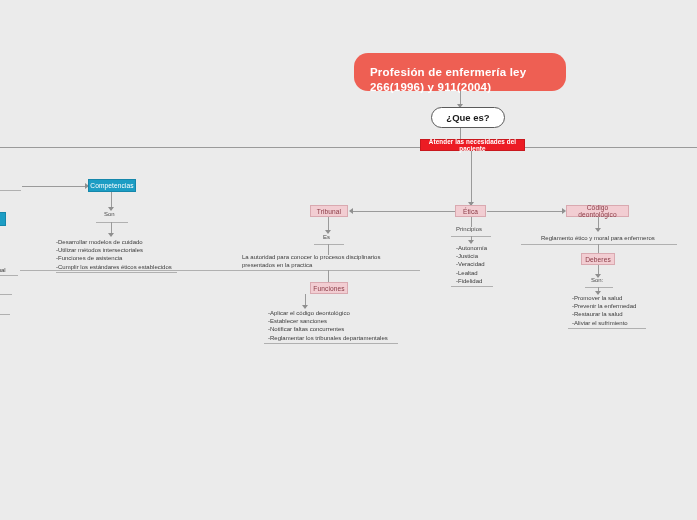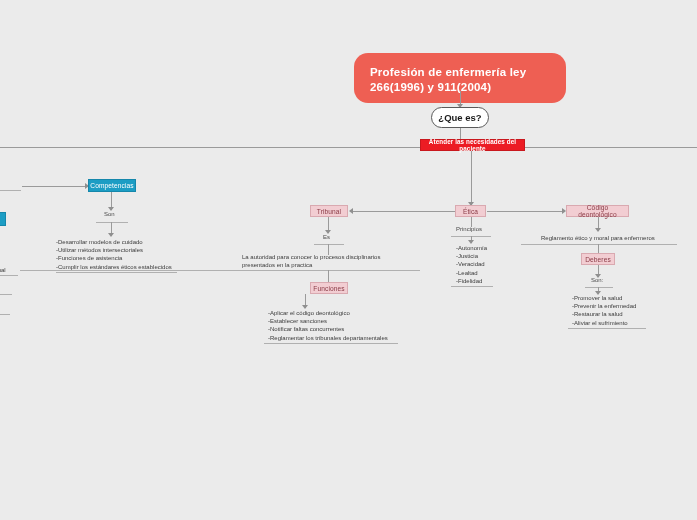--- a/index.html
+++ b/index.html
@@ -144,28 +144,28 @@
     color: #3c3c3c;
     line-height: 8.2px;
     white-space: nowrap;
   }
 </style>
 </head>
 <body>
 
 <div id="canvas">
 
-  <div class="node-root" style="left:354px; top:53px; width:212px; height:50px;">
+  <div class="node-root" style="left:354px; top:53px; width:212px; height:38px;">
     <span>Profesión de enfermería ley 266(1996) y 911(2004)</span>
   </div>
 
   <div class="vline" style="left:460px; top:91px; height:16px;"></div>
   <div class="arrowdown" style="left:457px; top:104px;"></div>
 
-  <div class="node-oval" style="left:431px; top:107px; width:58px; height:21px;">
+  <div class="node-oval" style="left:431px; top:107px; width:74px; height:21px;">
     <span>¿Que es?</span>
   </div>
 
   <div class="vline" style="left:460px; top:128px; height:12px;"></div>
 
   <div class="node-redbar" style="left:420px; top:139px; width:105px; height:12px;">
     <span>Atender las necesidades del paciente</span>
   </div>
 
   <div class="hline" style="left:0px; top:147px; width:420px;"></div>

